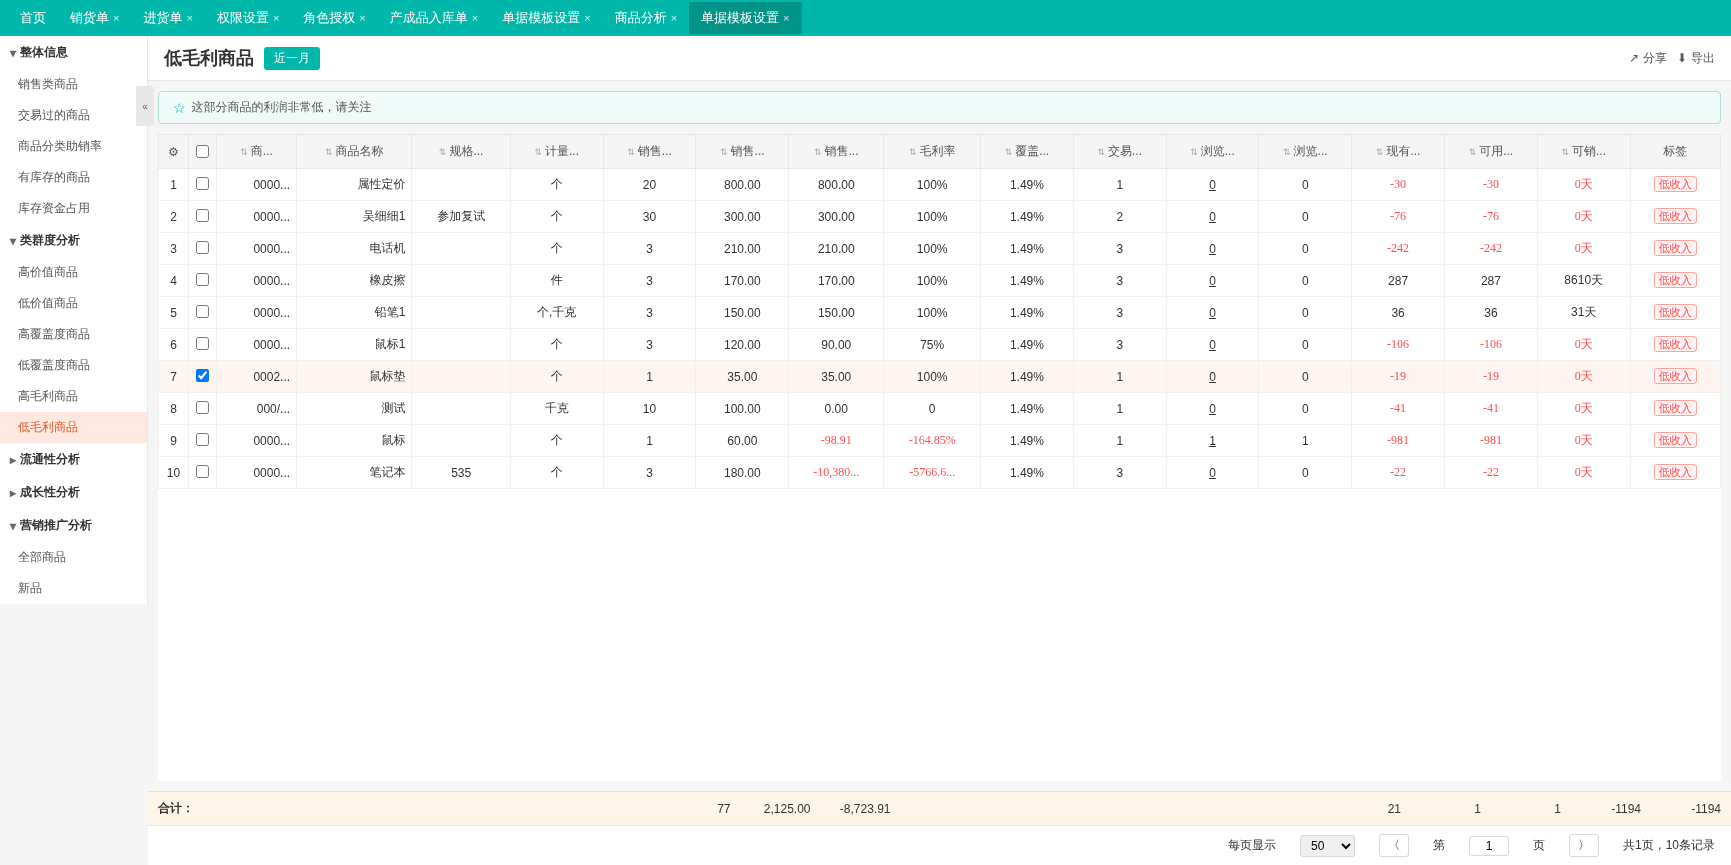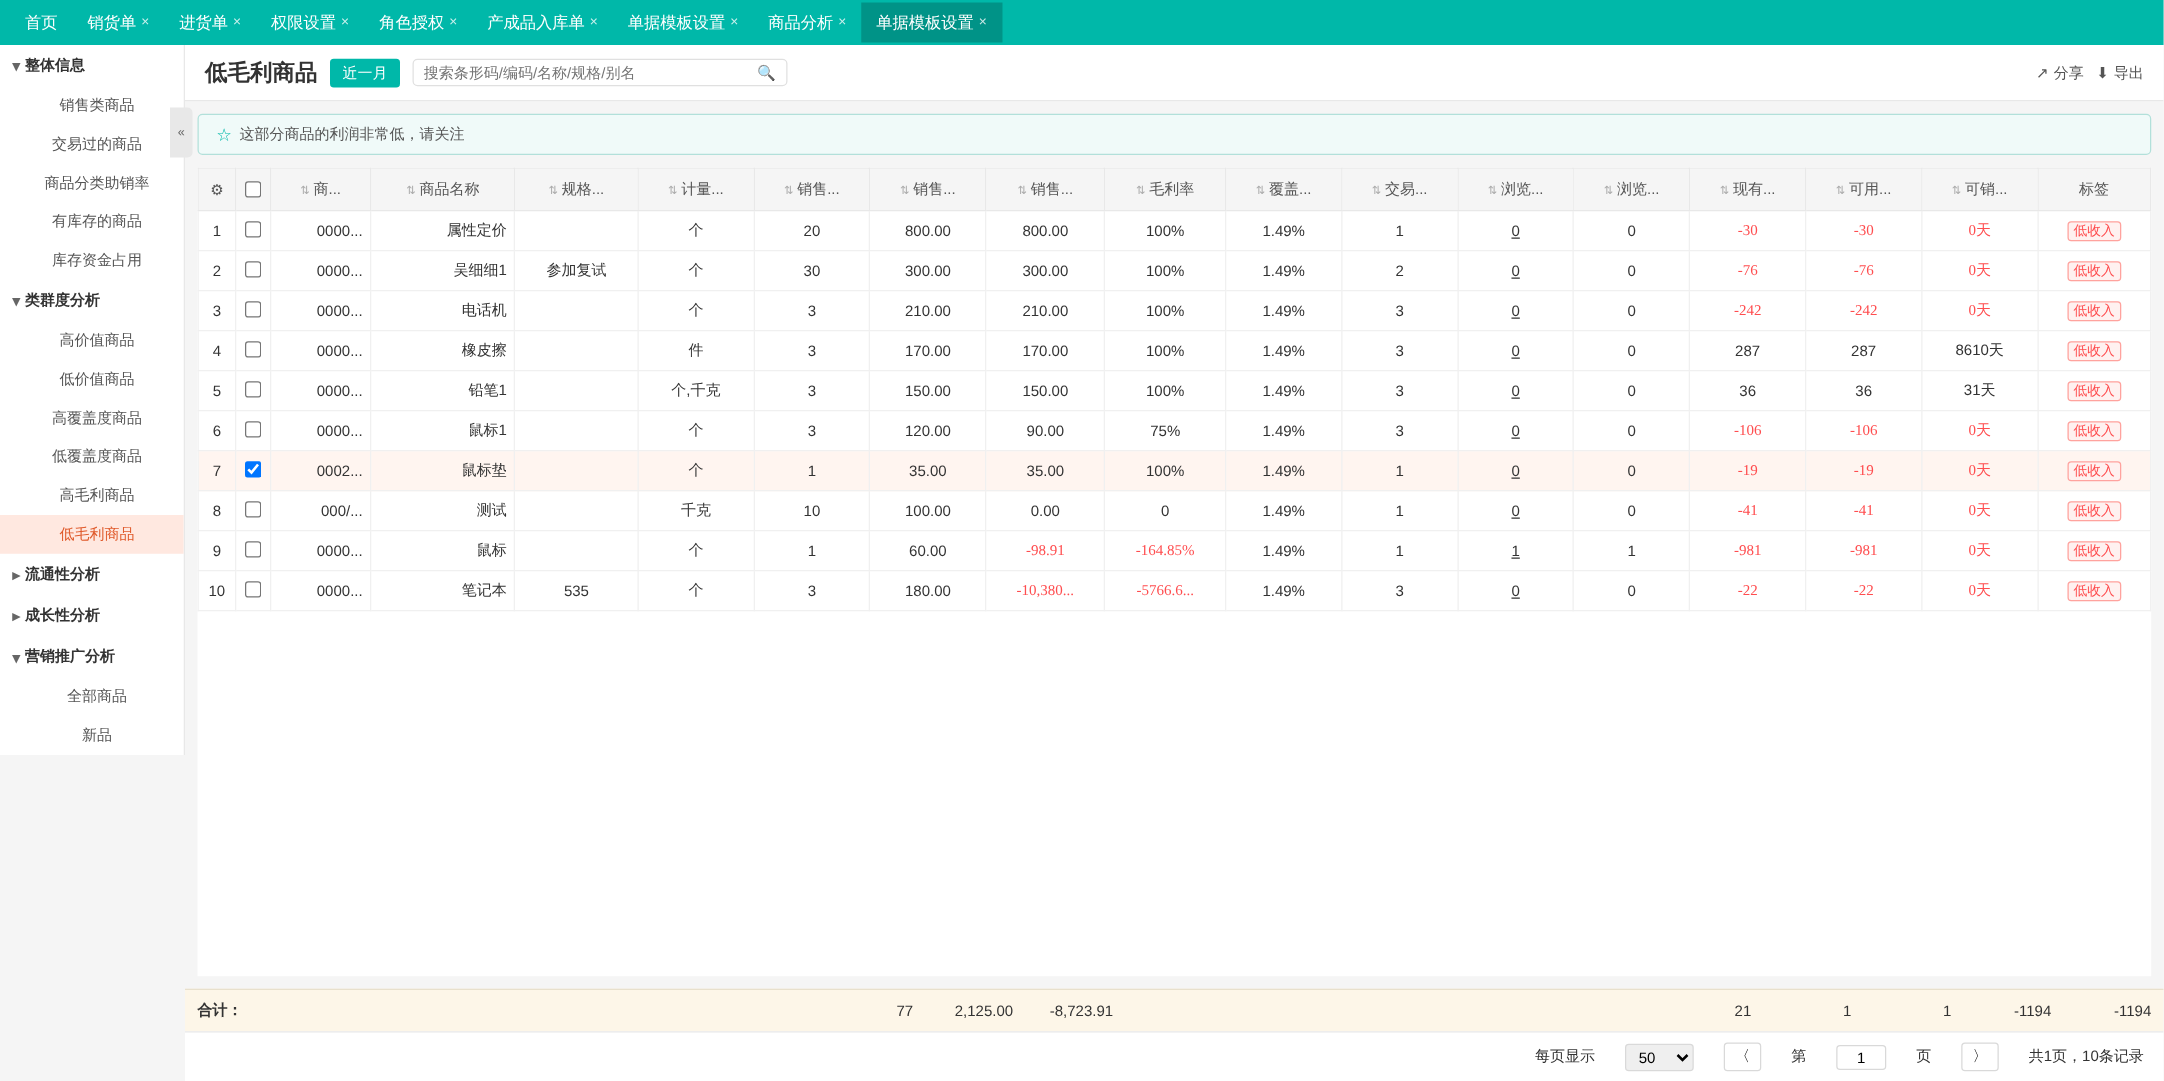--- a/index.html
+++ b/index.html
@@ -49,21 +49,20 @@
     }
     .sidebar-section-header .arrow { margin-right: 4px; color: #666; }
     .sidebar-item {
       padding: 7px 10px 7px 18px;
       font-size: 12px;
       color: #555;
       cursor: pointer;
       white-space: nowrap;
       overflow: hidden;
       text-overflow: ellipsis;
-      text-align: center;
     }
     .sidebar-item.active { background: #ffe8e0; color: #e05a2b; }
     .sidebar-collapse-btn {
       position: absolute;
       top: 50px;
       left: 136px;
       width: 18px;
       height: 40px;
       background: #e8e8e8;
       display: flex;
@@ -316,24 +315,20 @@
     </div>
 
     <div class="sidebar-collapse-btn">«</div>
   </div>
 
   <div class="content">
 
     <div class="content-header">
       <span class="page-title">低毛利商品</span>
       <button class="period-btn">近一月</button>
-      <div class="search-box">
-        <input type="text" placeholder="搜索条形码/编码/名称/规格/别名" style="">
-        <span style="color:#aaa;">🔍</span>
-      </div>
       <div class="header-actions">
         <button class="action-btn">
           <span>↗</span>
           <span>分享</span>
         </button>
         <button class="action-btn">
           <span>⬇</span>
           <span>导出</span>
         </button>
       </div>

